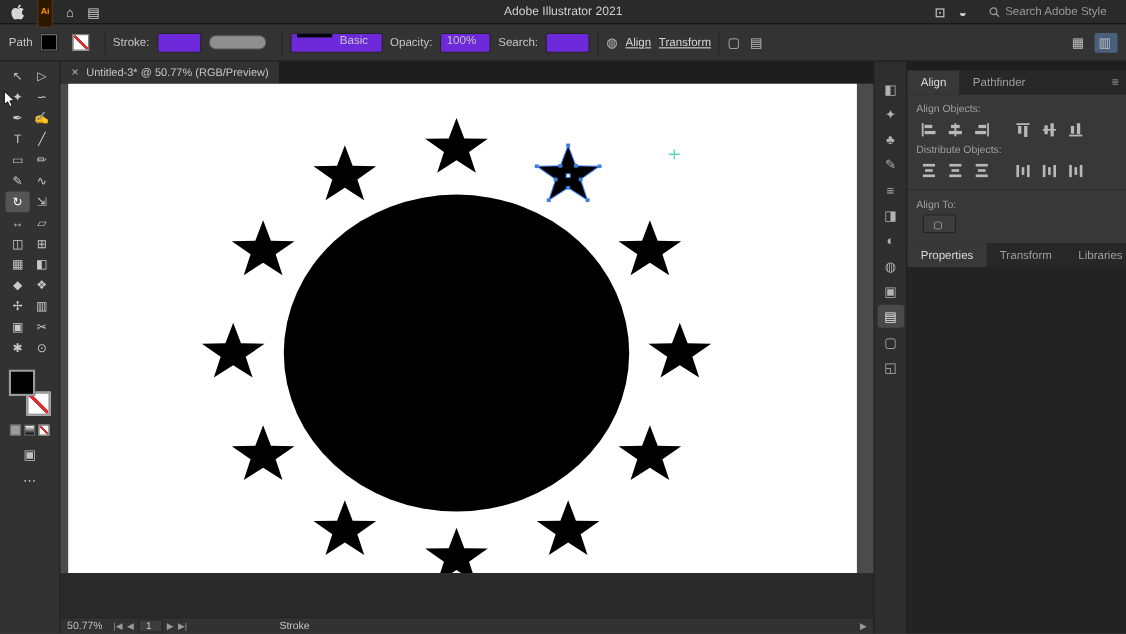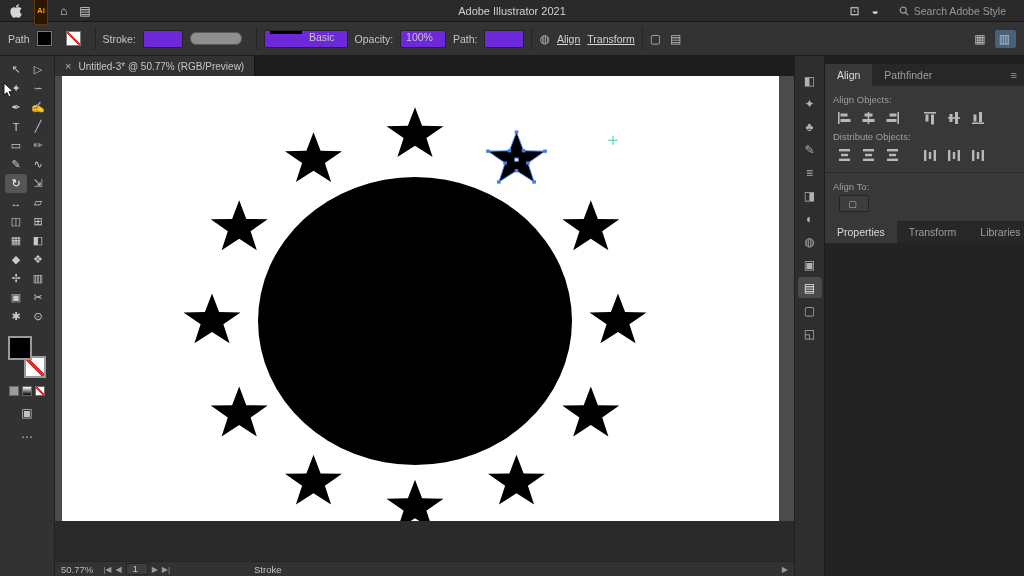--- a/index.html
+++ b/index.html
@@ -139,21 +139,21 @@
     <span class="combo">
       <span class="brush-line"></span>
       <span>Basic</span>
       <span class="caret"></span>
     </span>
     <span>Opacity:</span>
     <span class="combo">
         <span>100%</span>
         <span class="caret"></span>
       </span>
-    <span>Path:</span>
+    <span>Search:</span>
     <span class="combo small">
         <span class="caret"></span>
       </span>
     <span class="cb-sep"></span>
     <span class="cb-icon">◍</span>
     <span class="link">Align</span>
     <span class="link">Transform</span>
     <span class="cb-sep"></span>
     <span class="cb-icon">
         <span>▢</span>

